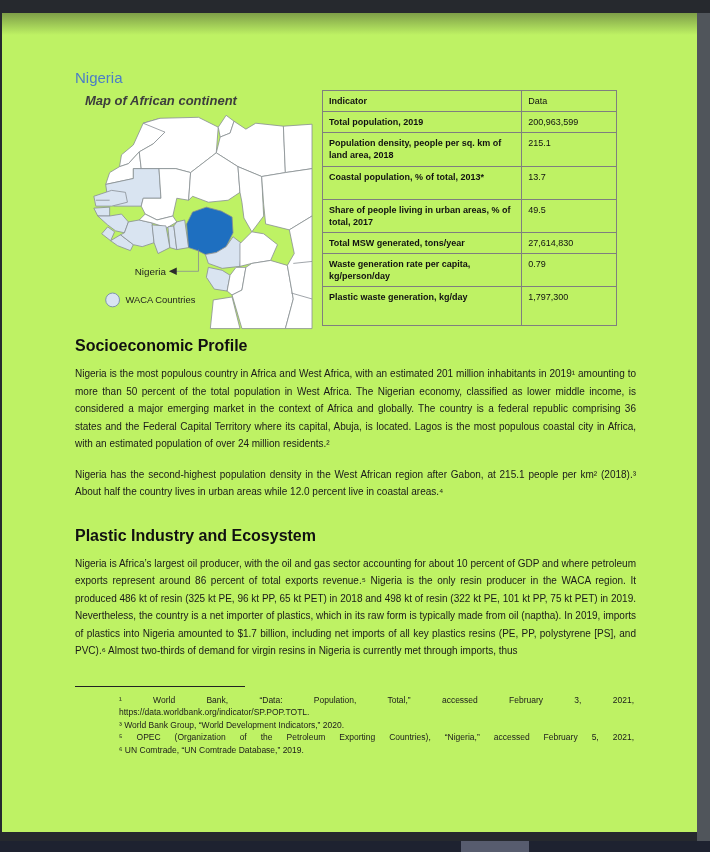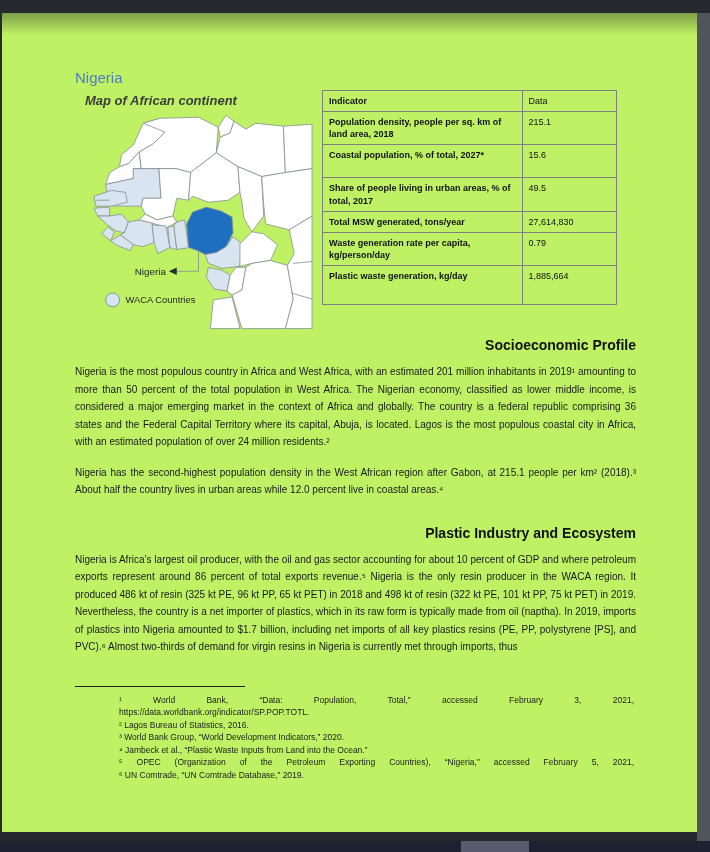--- a/index.html
+++ b/index.html
@@ -30,21 +30,21 @@
         border:1.4px solid #595959;}
   table.ind th,table.ind td{border:1px solid #7f7f7f;font-size:9px;line-height:1.35;
         padding:4px 5px 4px 6px;vertical-align:top;text-align:left;color:#111;}
   table.ind .c-ind{width:196px;font-weight:bold;}
   table.ind .c-dat{width:85px;font-weight:normal;}
   table.ind th{font-weight:bold;}
   table.ind tr.tall td{height:24px;}
   table.ind tr.last td{height:30px;}
 
   .content{position:absolute;left:73px;top:324px;width:561px;color:#191919;}
-  .content h3{font-size:14px;margin:0 0 10px 0;color:#111;text-align:right;}
+  .content h3{font-size:16px;margin:0 0 10px 0;color:#111;}
   .content h3.h2nd{margin-top:26px;}
   .content p{font-size:10px;line-height:17.5px;text-align:justify;margin:0 0 13px 0;}
 
   .footnotes{position:absolute;left:73px;top:669px;width:559px;color:#1b1b1b;}
   .fn-rule{width:170px;border-top:1.2px solid #222;margin:4px 0 7px 0;}
   .fn-line{font-size:8.5px;line-height:12.45px;text-align:justify;margin-left:44px;}
   .fn-line.stretch{text-align-last:justify;}
 </style>
 </head>
 <body>
@@ -98,62 +98,64 @@
       <circle cx="31" cy="197" r="7" class="l" stroke="#7d93ab" stroke-width="1"></circle>
       <text x="44" y="200.5" font-size="9.5">WACA Countries</text>
     </svg>
 
     <table class="ind">
       <tbody>
           <tr>
         <th class="c-ind">Indicator</th>
         <th class="c-dat">Data</th>
       </tr>
+      <tr>
+        <td class="c-ind">Total population, 2019</td>
+        <td class="c-dat">200,963,599</td>
+      </tr>
       <tr class="tall">
         <td class="c-ind">Population density, people per sq. km of land area, 2018</td>
         <td class="c-dat">215.1</td>
       </tr>
       <tr class="tall">
-        <td class="c-ind">Coastal population, % of total, 2027*</td>
-        <td class="c-dat">15.6</td>
+        <td class="c-ind">Coastal population, % of total, 2013*</td>
+        <td class="c-dat">13.7</td>
       </tr>
       <tr class="tall">
         <td class="c-ind">Share of people living in urban areas, % of total, 2017</td>
         <td class="c-dat">49.5</td>
       </tr>
       <tr>
         <td class="c-ind">Total MSW generated, tons/year</td>
         <td class="c-dat">27,614,830</td>
       </tr>
       <tr class="tall">
         <td class="c-ind">Waste generation rate per capita, kg/person/day</td>
         <td class="c-dat">0.79</td>
       </tr>
       <tr class="last">
         <td class="c-ind">Plastic waste generation, kg/day</td>
-        <td class="c-dat">1,885,664</td>
+        <td class="c-dat">1,797,300</td>
       </tr>
     </tbody>
       </table>
 
     <div class="content">
       <h3>Socioeconomic Profile</h3>
       <p>Nigeria is the most populous country in Africa and West Africa, with an estimated 201 million inhabitants in 2019¹ amounting to more than 50 percent of the total population in West Africa. The Nigerian economy, classified as lower middle income, is considered a major emerging market in the context of Africa and globally. The country is a federal republic comprising 36 states and the Federal Capital Territory where its capital, Abuja, is located. Lagos is the most populous coastal city in Africa, with an estimated population of over 24 million residents.²</p>
       <p>Nigeria has the second-highest population density in the West African region after Gabon, at 215.1 people per km² (2018).³ About half the country lives in urban areas while 12.0 percent live in coastal areas.⁴</p>
       <h3 class="h2nd">Plastic Industry and Ecosystem</h3>
       <p>Nigeria is Africa’s largest oil producer, with the oil and gas sector accounting for about 10 percent of GDP and where petroleum exports represent around 86 percent of total exports revenue.⁵ Nigeria is the only resin producer in the WACA region. It produced 486 kt of resin (325 kt PE, 96 kt PP, 65 kt PET) in 2018 and 498 kt of resin (322 kt PE, 101 kt PP, 75 kt PET) in 2019. Nevertheless, the country is a net importer of plastics, which in its raw form is typically made from oil (naptha). In 2019, imports of plastics into Nigeria amounted to $1.7 billion, including net imports of all key plastics resins (PE, PP, polystyrene [PS], and PVC).⁶ Almost two-thirds of demand for virgin resins in Nigeria is currently met through imports, thus</p>
     </div>
 
     <div class="footnotes">
       <div class="fn-rule"></div>
       <div class="fn-line stretch">¹ World Bank, “Data: Population, Total,” accessed February 3, 2021,</div>
       <div class="fn-line">https://data.worldbank.org/indicator/SP.POP.TOTL.</div>
-      <div class="fn-line">² Lagos Bureau of Statistics, 2016.</div>
       <div class="fn-line">³ World Bank Group, “World Development Indicators,” 2020.</div>
-      <div class="fn-line">⁴ Jambeck et al., “Plastic Waste Inputs from Land into the Ocean.”</div>
       <div class="fn-line stretch">⁵ OPEC (Organization of the Petroleum Exporting Countries), “Nigeria,” accessed February 5, 2021,</div>
       <div class="fn-line">⁶ UN Comtrade, “UN Comtrade Database,” 2019.</div>
     </div>
 
   </div>
 
   <div class="right-strip"></div>
 
   <div class="bottom-bar">
     <div class="bottom-thumb"></div>

